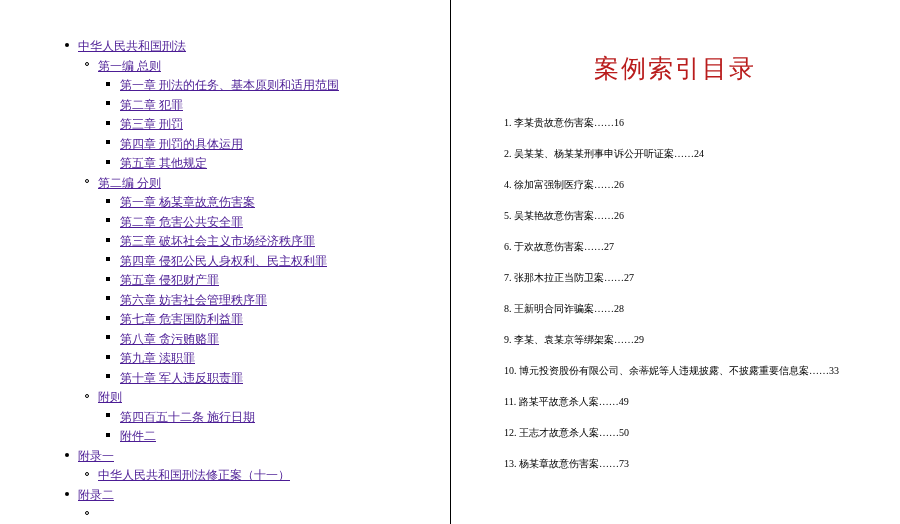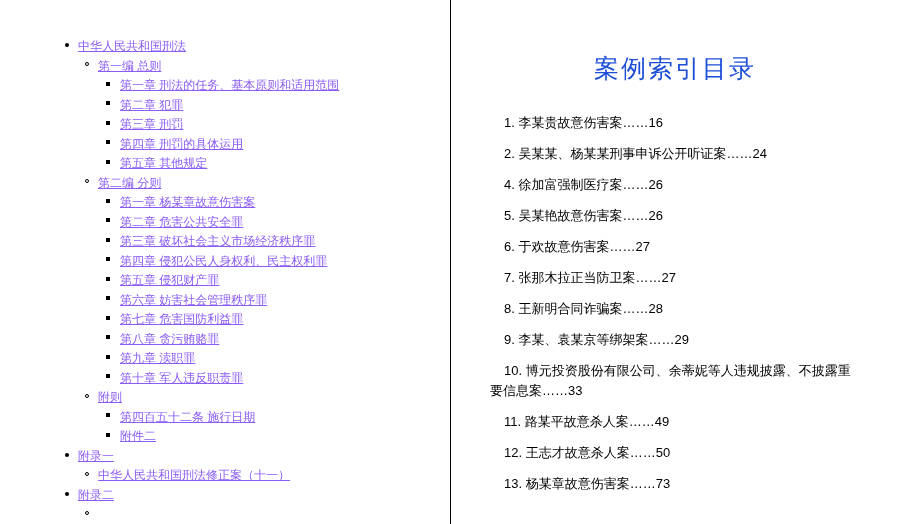--- a/index.html
+++ b/index.html
@@ -44,24 +44,24 @@
   ul.toc ul {
     list-style: none;
     margin: 0;
     padding: 0;
   }
   .toc li {
     position: relative;
     line-height: 17.5px;
   }
   .toc-link {
-    color: #8b5cf6;
+    color: #4c1d95;
     text-decoration: underline;
     font-size: 12px;
-    font-family: Liberation Sans, sans-serif;
+    font-family: Liberation Serif, serif;
     cursor: pointer;
     white-space: nowrap;
   }
   
   .lvl1 > li { padding-left: 70px; }
   .lvl2 > li { padding-left: 20px; }
   .lvl3 > li { padding-left: 22px; }
   .lvl4 > li { padding-left: 20px; }
 
   .lvl1 > li::before,
@@ -118,32 +118,32 @@
     height: 524px;
     box-sizing: border-box;
     padding: 40px 40px 8px 40px;
     overflow: hidden;
   }
   .index-title {
     text-align: center;
     font-size: 25px;
     font-family: "Liberation Serif", serif;
     letter-spacing: 2px;
-    color: #1d4ed8;
+    color: #b91c1c;
     margin: 12px 0 28px 0;
     font-weight: normal;
   }
   .index-list {
     margin: 0;
     padding: 0;
     list-style: none;
   }
   .index-item {
-    font-size: 13px;
-    font-family: Liberation Sans, sans-serif;
+    font-size: 10px;
+    font-family: Liberation Serif, serif;
     color: #000;
     line-height: 20px;
     margin-bottom: 11px;
     text-indent: 14px;
   }
 </style>
 </head>
 <body>
 
 <div class="page">

